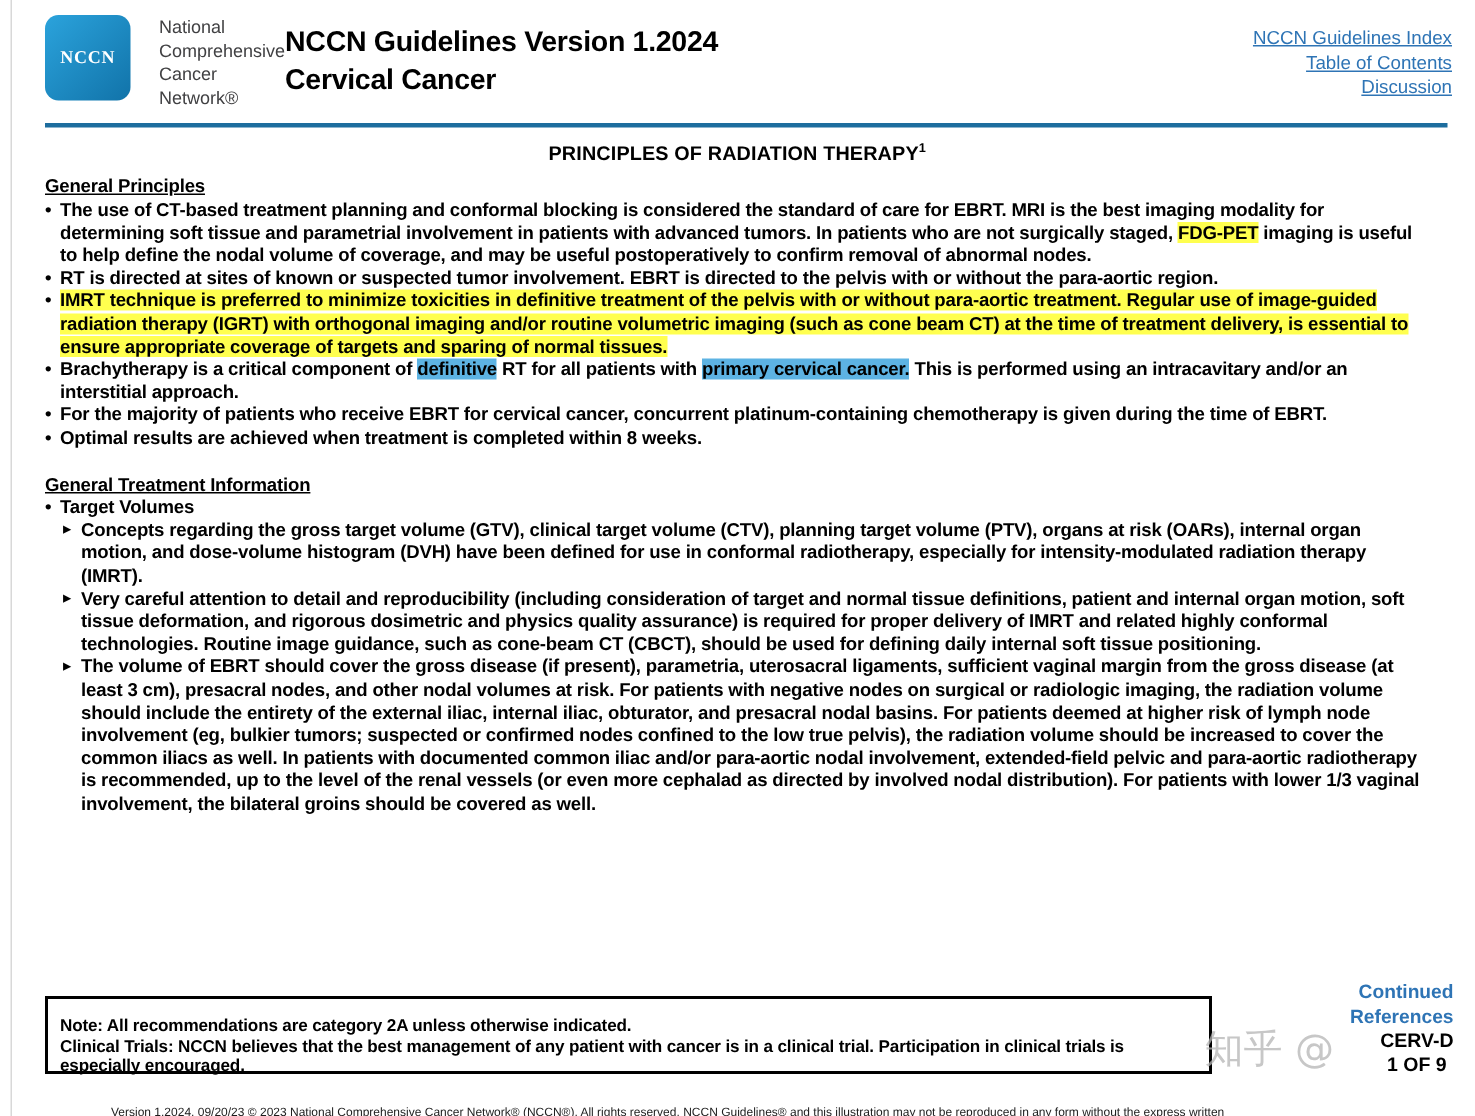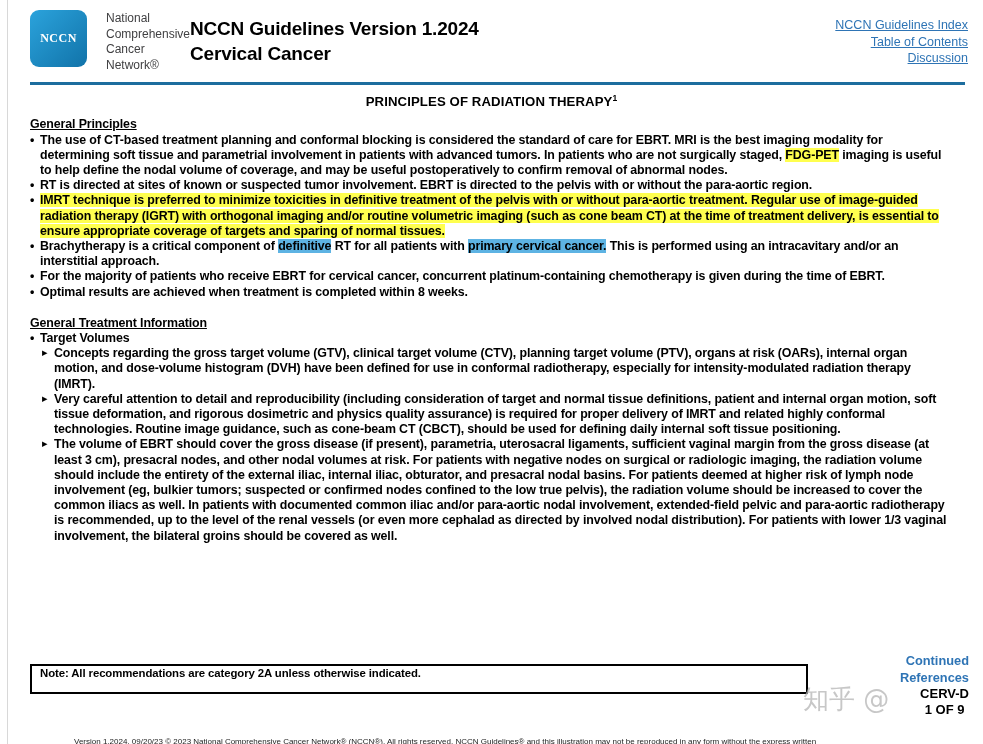--- a/index.html
+++ b/index.html
@@ -52,21 +52,21 @@
   .sub-bullet .marker{
     position:absolute;left:0;top:-1px;font-size:11px;
     font-family:"DejaVu Sans","Liberation Sans",sans-serif;
   }
   .hl-yellow{background:var(--hl-yellow);}
   .hl-blue{background:var(--hl-blue);}
 
   
   .note-box{
     position:absolute;left:30px;top:664px;width:758px;height:24px;
-    border:2px solid #000;padding:1px 8px;
+    border:2px solid #000;padding:12px 8px;
     font-size:11.4px;font-weight:bold;line-height:13.5px;letter-spacing:-0.1px;
   }
   .footer-links{
     position:absolute;right:14px;top:652px;text-align:right;
     font-weight:bold;font-size:12.8px;line-height:17px;
   }
   .footer-links a{color:var(--link-blue);cursor:pointer;display:block;}
   .page-id{
     position:absolute;right:14px;top:686px;text-align:center;
     font-weight:bold;font-size:13px;line-height:15.5px;z-index:3;
@@ -159,20 +159,21 @@
   </div>
   <div class="sub-bullet">
     <span class="marker">▸</span>
     <span>The volume of EBRT should cover the gross disease (if present), parametria, uterosacral ligaments, sufficient vaginal margin from the gross disease (at least 3 cm), presacral nodes, and other nodal volumes at risk. For patients with negative nodes on surgical or radiologic imaging, the radiation volume should include the entirety of the external iliac, internal iliac, obturator, and presacral nodal basins. For patients deemed at higher risk of lymph node involvement (eg, bulkier tumors; suspected or confirmed nodes confined to the low true pelvis), the radiation volume should be increased to cover the common iliacs as well. In patients with documented common iliac and/or para-aortic nodal involvement, extended-field pelvic and para-aortic radiotherapy is recommended, up to the level of the renal vessels (or even more cephalad as directed by involved nodal distribution). For patients with lower 1/3 vaginal involvement, the bilateral groins should be covered as well.</span>
   </div>
 
 </div>
 
 <div class="note-box">
   <div>Note: All recommendations are category 2A unless otherwise indicated.</div>
+  <div>Clinical Trials: NCCN believes that the best management of any patient with cancer is in a clinical trial. Participation in clinical trials is especially encouraged.</div>
 </div>
 
 <div class="footer-links">
   <a>Continued</a>
   <a>References</a>
 </div>
 
 <div class="watermark">知乎 @</div>
 
 <div class="page-id">

